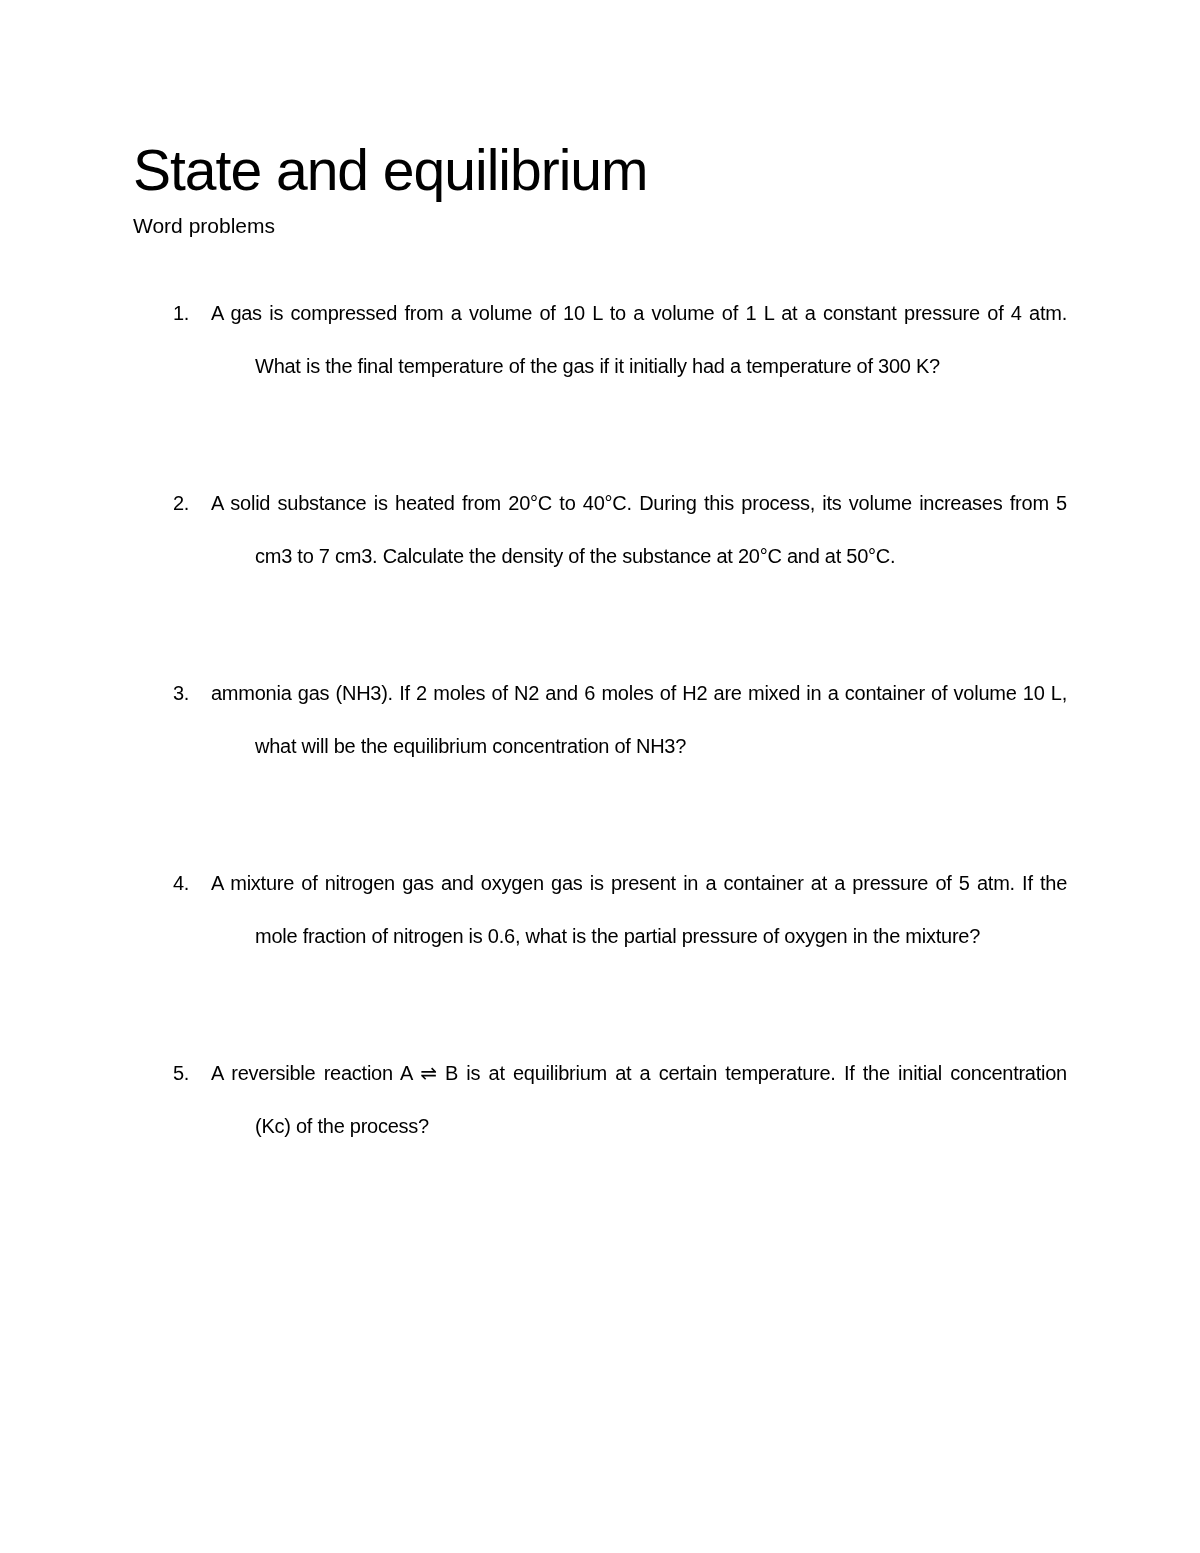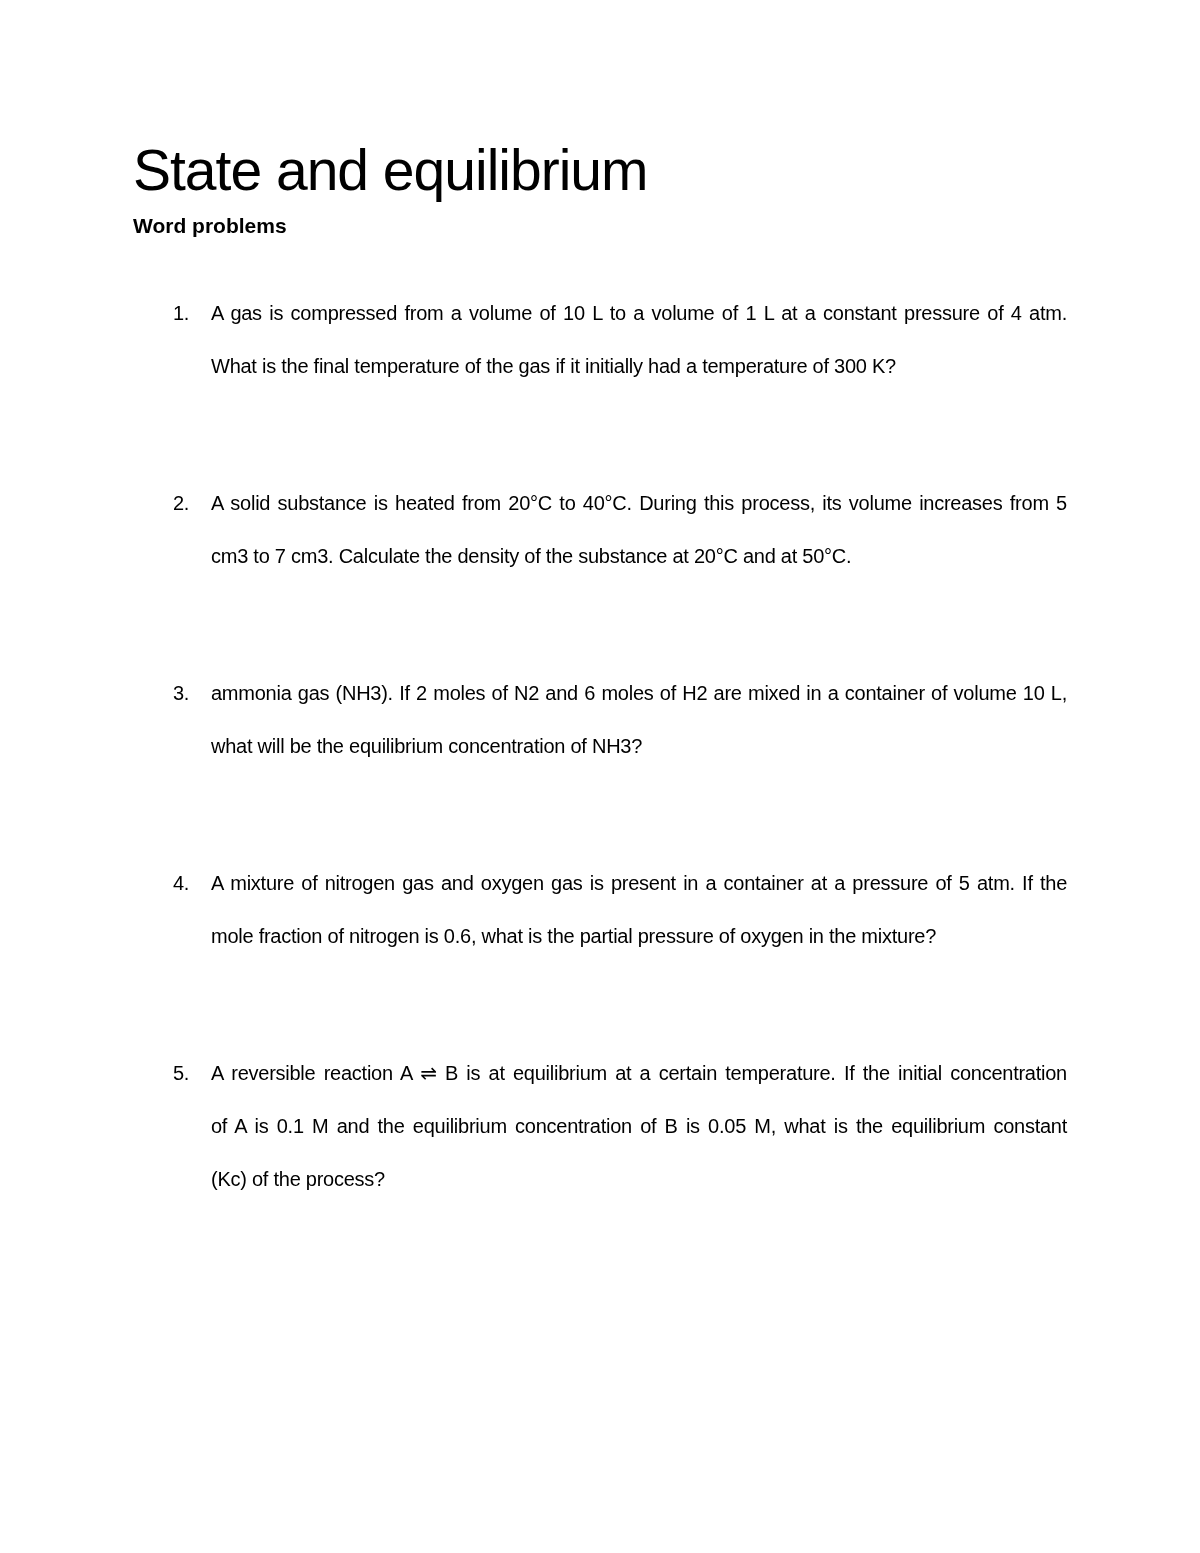--- a/index.html
+++ b/index.html
@@ -26,21 +26,21 @@
     font-size: 57px;
     line-height: 64px;
     font-weight: 400;
     letter-spacing: -1px;
     white-space: nowrap;
   }
   .doc-subtitle {
     margin: 4px 12px 0 133px;
     font-size: 21px;
     line-height: 26px;
-    font-weight: 700;
+    font-weight: 400;
   }
   ol.problems {
     list-style: none;
     margin: 48px 0 0 0;
     padding: 0;
   }
   li.problem {
     display: flex;
     align-items: flex-start;
     margin: 0 0 84px 173px;
@@ -60,20 +60,21 @@
     font-size: 20px;
     line-height: 53px;
     height: 53px;
     letter-spacing: -0.25px;
     text-align: justify;
     text-align-last: justify;
   }
   .p-line:last-child {
     text-align: right;
     text-align-last: left;
+    margin-left: 44px;
   }
 </style>
 </head>
 <body>
 
 <div class="page">
 
   <h1 class="doc-title">State and equilibrium</h1>
   <div class="doc-subtitle">Word problems</div>
 
@@ -108,20 +109,19 @@
       <div class="p-lines">
         <div class="p-line">A mixture of nitrogen gas and oxygen gas is present in a container at a pressure of 5 atm. If the</div>
         <div class="p-line">mole fraction of nitrogen is 0.6, what is the partial pressure of oxygen in the mixture?</div>
       </div>
     </li>
 
     <li class="problem">
       <span class="p-num">5.</span>
       <div class="p-lines">
         <div class="p-line">A reversible reaction A ⇌ B is at equilibrium at a certain temperature. If the initial concentration</div>
-        <div class="p-line">of A is 0.1 M and the equilibrium concentration of B is 0.05 M, what is the equilibrium constant</div>
         <div class="p-line">(Kc) of the process?</div>
       </div>
     </li>
 
   </ol>
 
 </div>
 
 </body></html>

